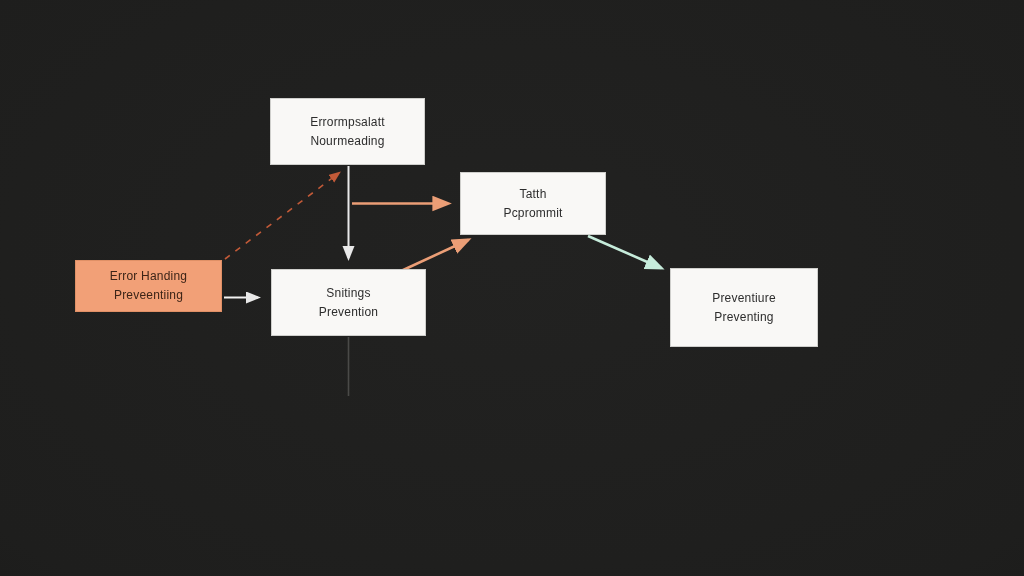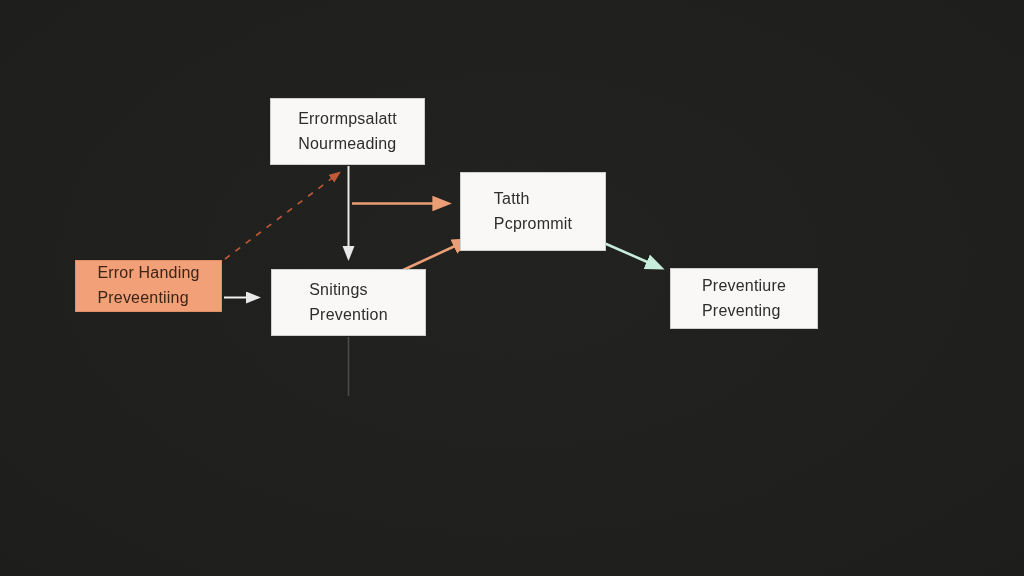--- a/index.html
+++ b/index.html
@@ -13,32 +13,33 @@
     width: 1024px; height: 576px;
     background: radial-gradient(120% 130% at 50% 45%, #222221 0%, #1e1e1d 55%, #141413 100%);
   }
   .edges-layer {
     position: absolute; left: 0; top: 0;
     width: 1024px; height: 576px;
   }
   .node {
     position: absolute;
     display: flex; align-items: center; justify-content: center;
+    text-align: center;
     border: 1px solid #cfcfcc;
     box-sizing: border-box;
-    font-size: 16px;
+    font-size: 12px;
     line-height: 1.55;
     letter-spacing: 0.2px;
   }
   .node .node-label { white-space: pre-line; }
   #node-errormpsalat { left: 270px; top: 98px;  width: 155px; height: 67px; }
-  #node-tatth        { left: 460px; top: 172px; width: 146px; height: 79px; }
+  #node-tatth        { left: 460px; top: 172px; width: 146px; height: 63px; }
   #node-error-handing{ left: 75px;  top: 260px; width: 147px; height: 52px; border-color: #e09066; }
   #node-snitings     { left: 271px; top: 269px; width: 155px; height: 67px; }
-  #node-preventiure  { left: 670px; top: 268px; width: 148px; height: 61px; }
+  #node-preventiure  { left: 670px; top: 268px; width: 148px; height: 79px; }
 </style>
 </head>
 <body>
 
 <div class="canvas">
 
   <svg class="edges-layer" width="1024" height="576" viewBox="0 0 1024 576" xmlns="http://www.w3.org/2000/svg">
     <defs>
       <marker id="mh-dashed" markerWidth="9" markerHeight="8" refX="6" refY="3" orient="auto" markerUnits="strokeWidth">
         <path d="M0,0 L7.5,3 L0,6 Z" fill="#c25a38"></path>

